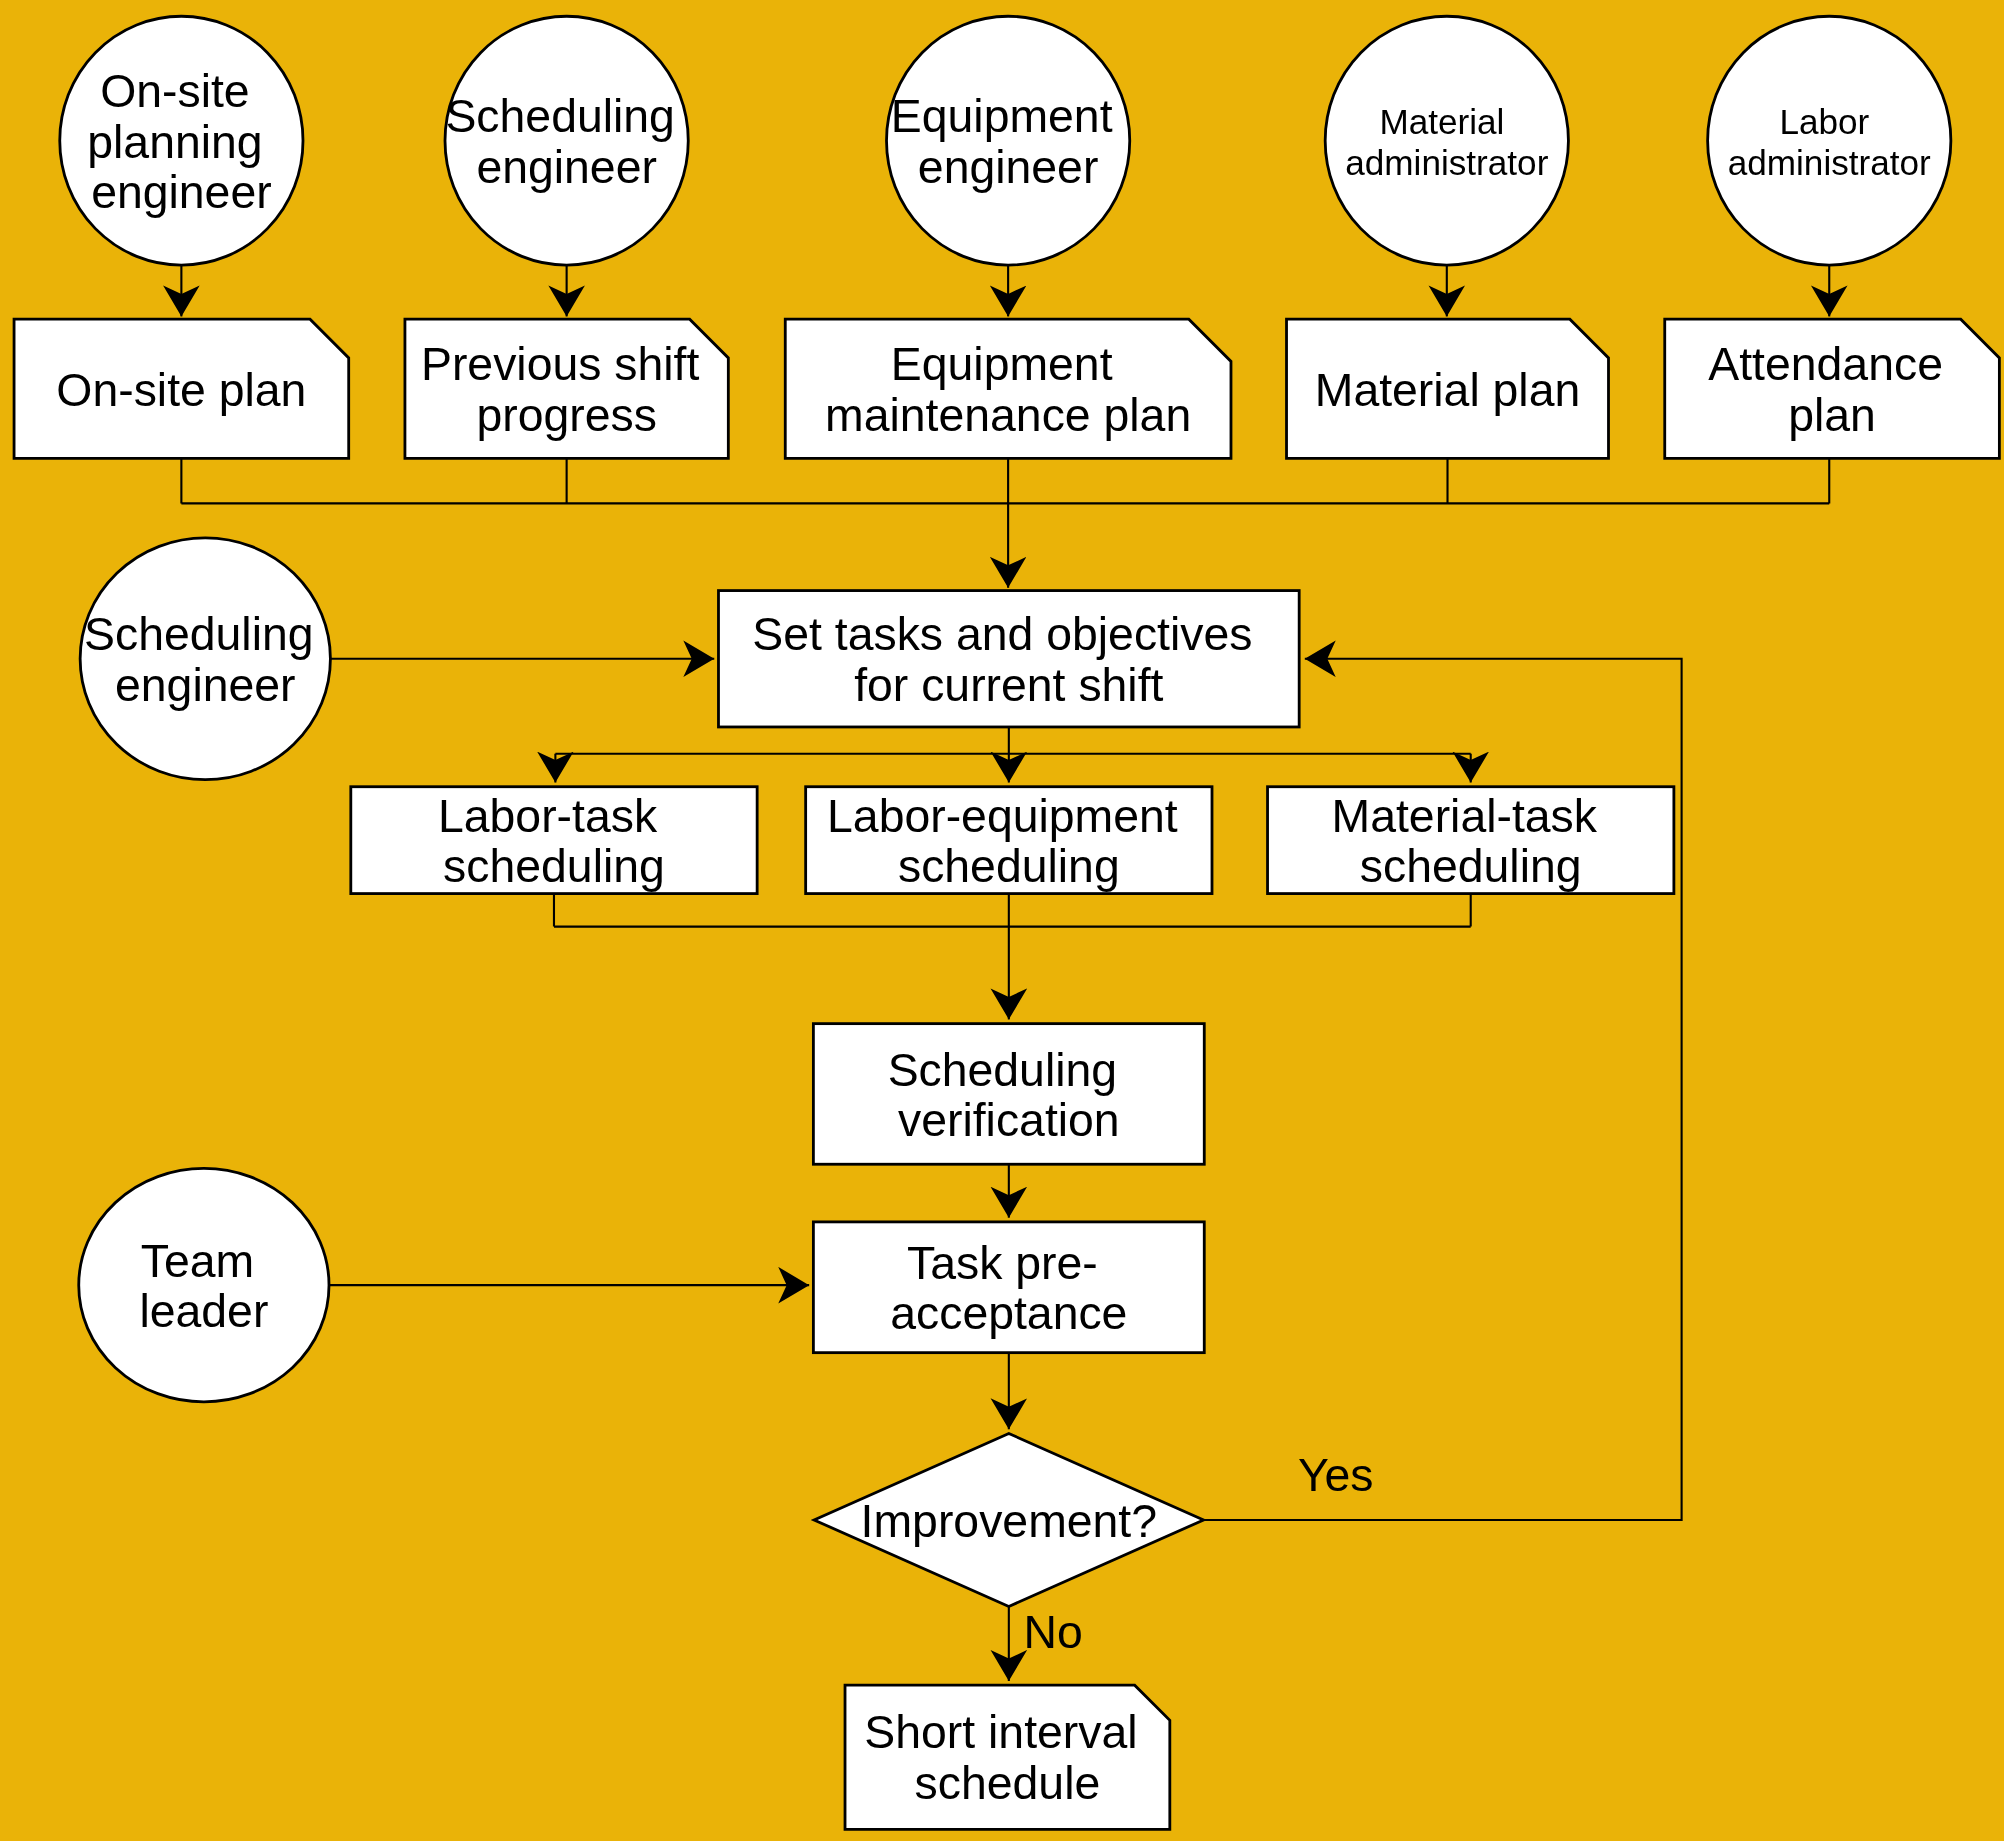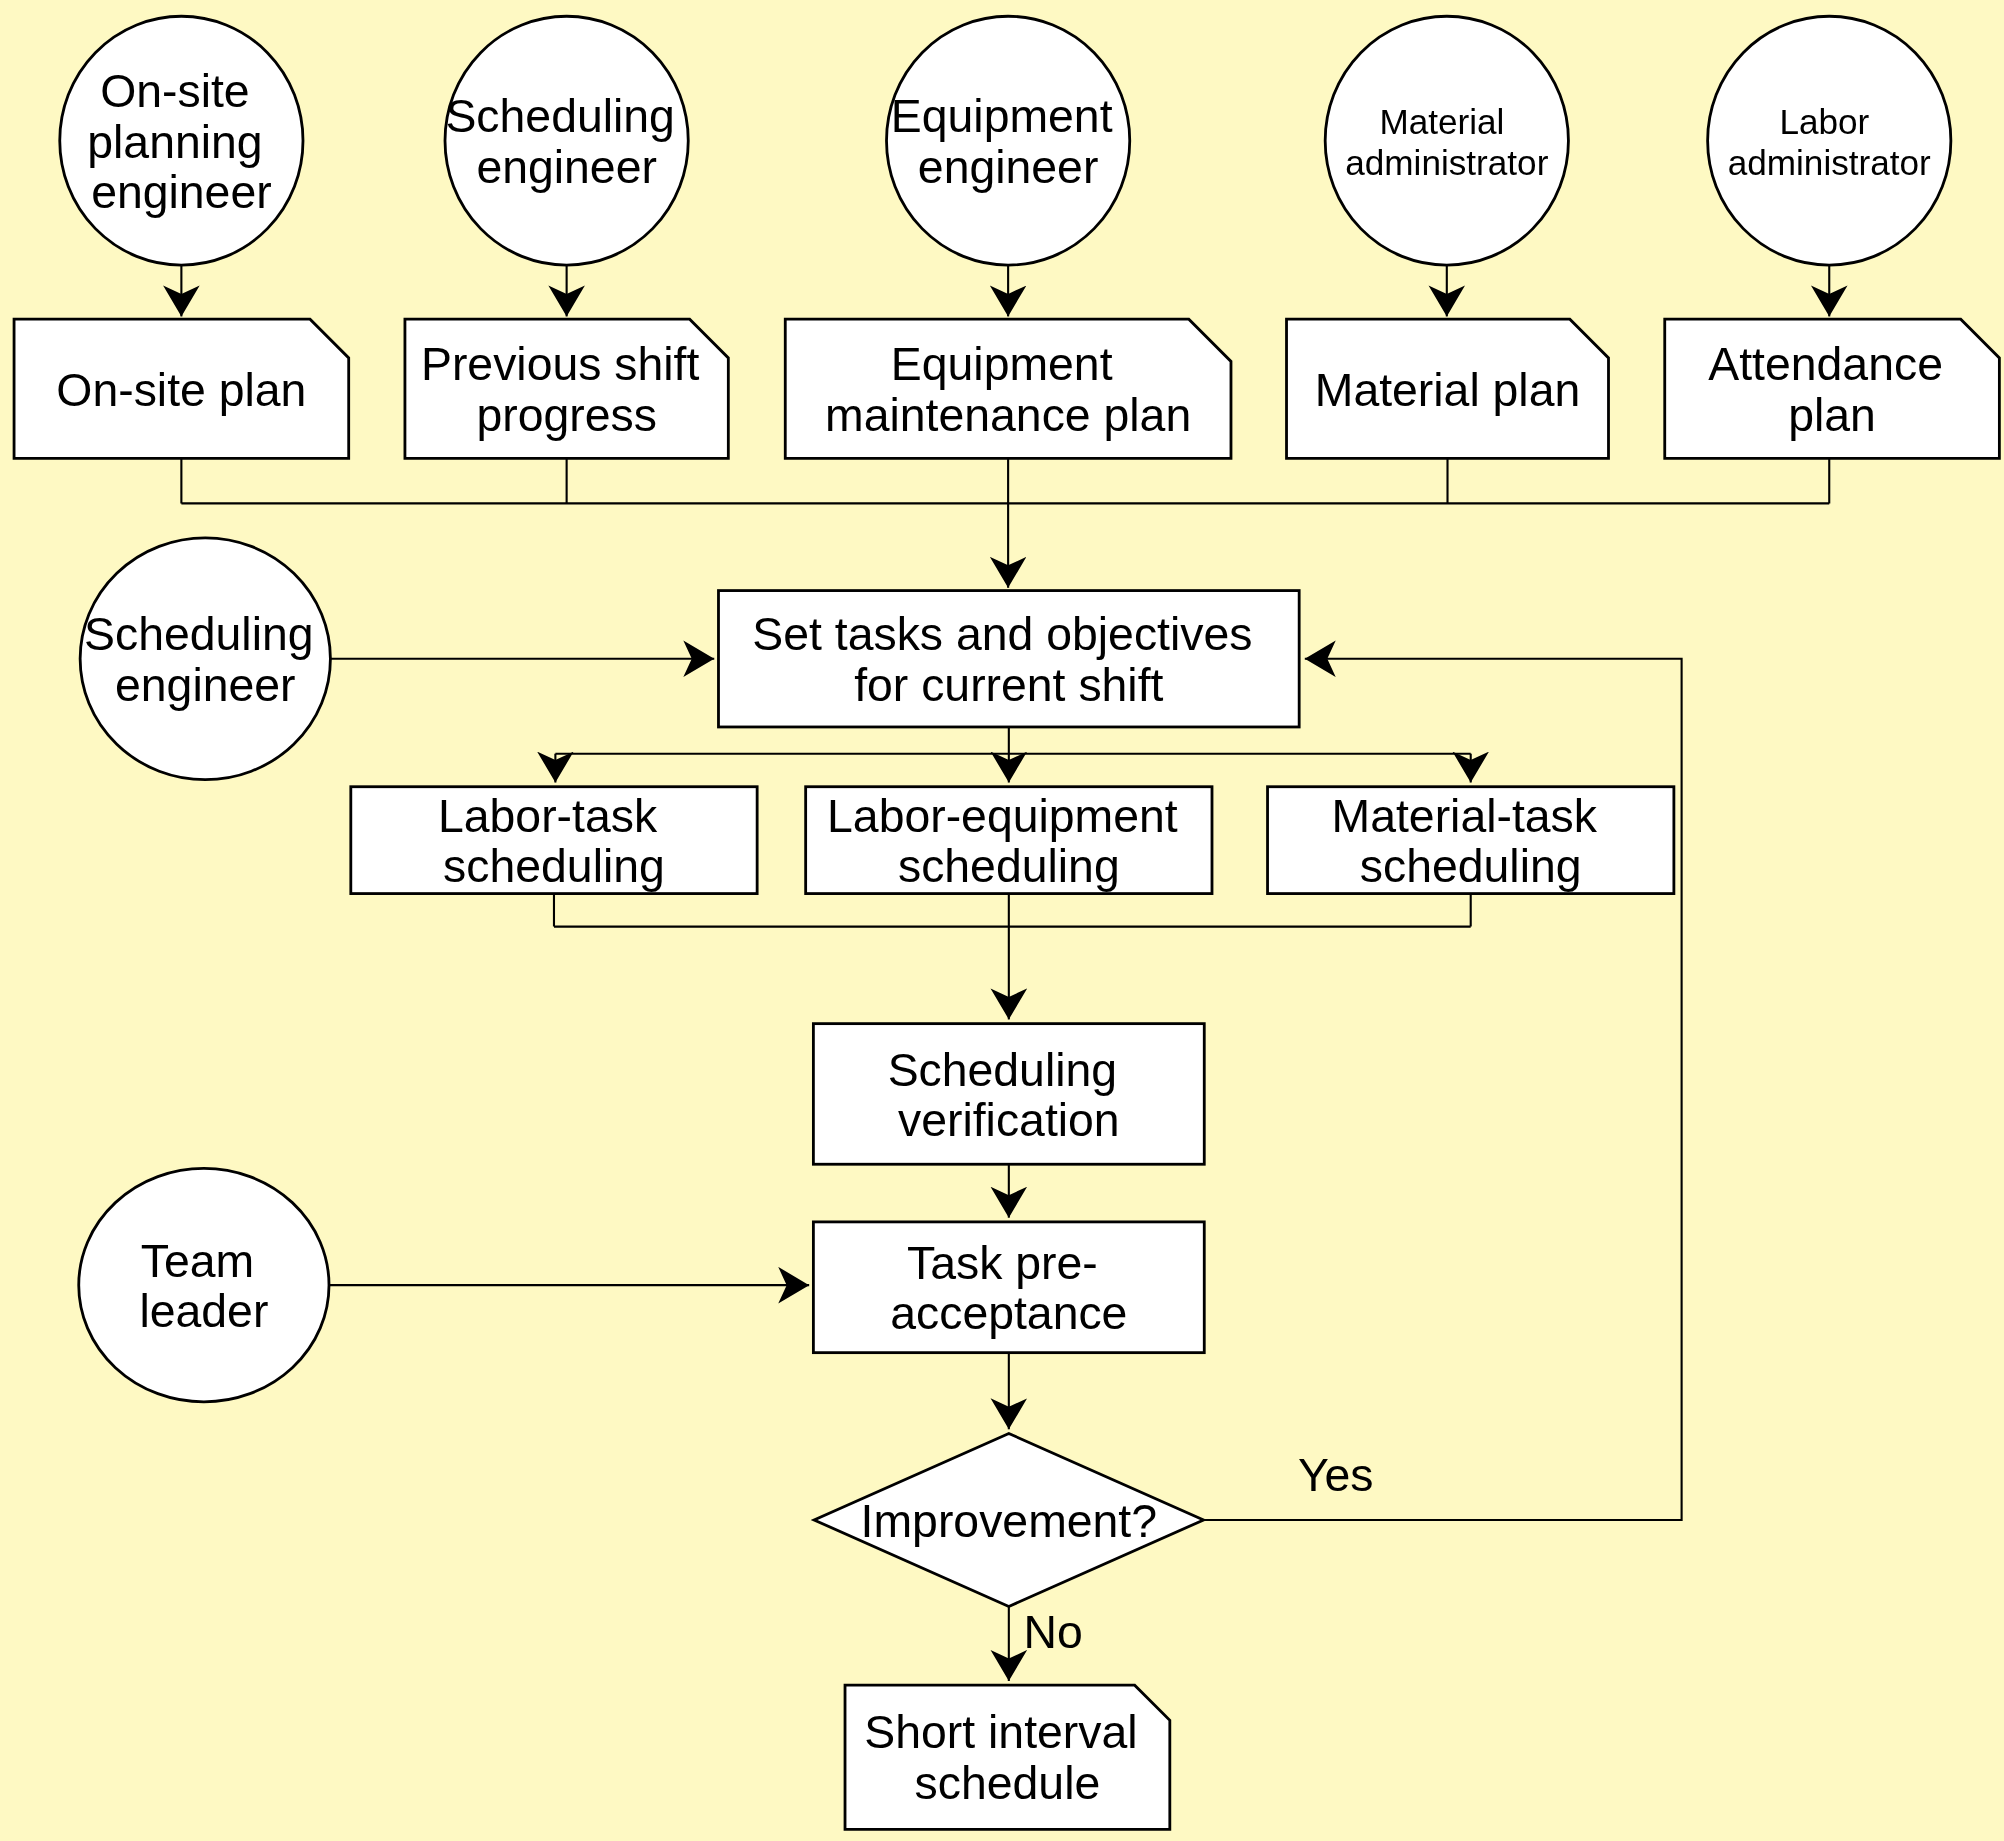--- a/index.html
+++ b/index.html
@@ -1,20 +1,20 @@
 <!DOCTYPE html>
 <html style="font-size:11.2px"><head>
 <meta charset="utf-8">
 <style>
   html, body { margin: 0; padding: 0; background: #ffffff; }
   .page {
     position: relative;
     width: 2005px;
     height: 1842px;
-    background: #fef9c3;
+    background: #eab308;
   }
   svg { display: block; font-family: "Liberation Sans", sans-serif; }
   .shape { fill: #ffffff; stroke: #000000; stroke-width: 4; }
   .conn  { fill: none; stroke: #000000; stroke-width: 3; }
   .arrowhead { fill: #000000; stroke: none; }
   text { fill: #000000; font-size: 66px; text-anchor: middle; }
   text.small { font-size: 50px; }
 </style>
 </head>
 <body>

